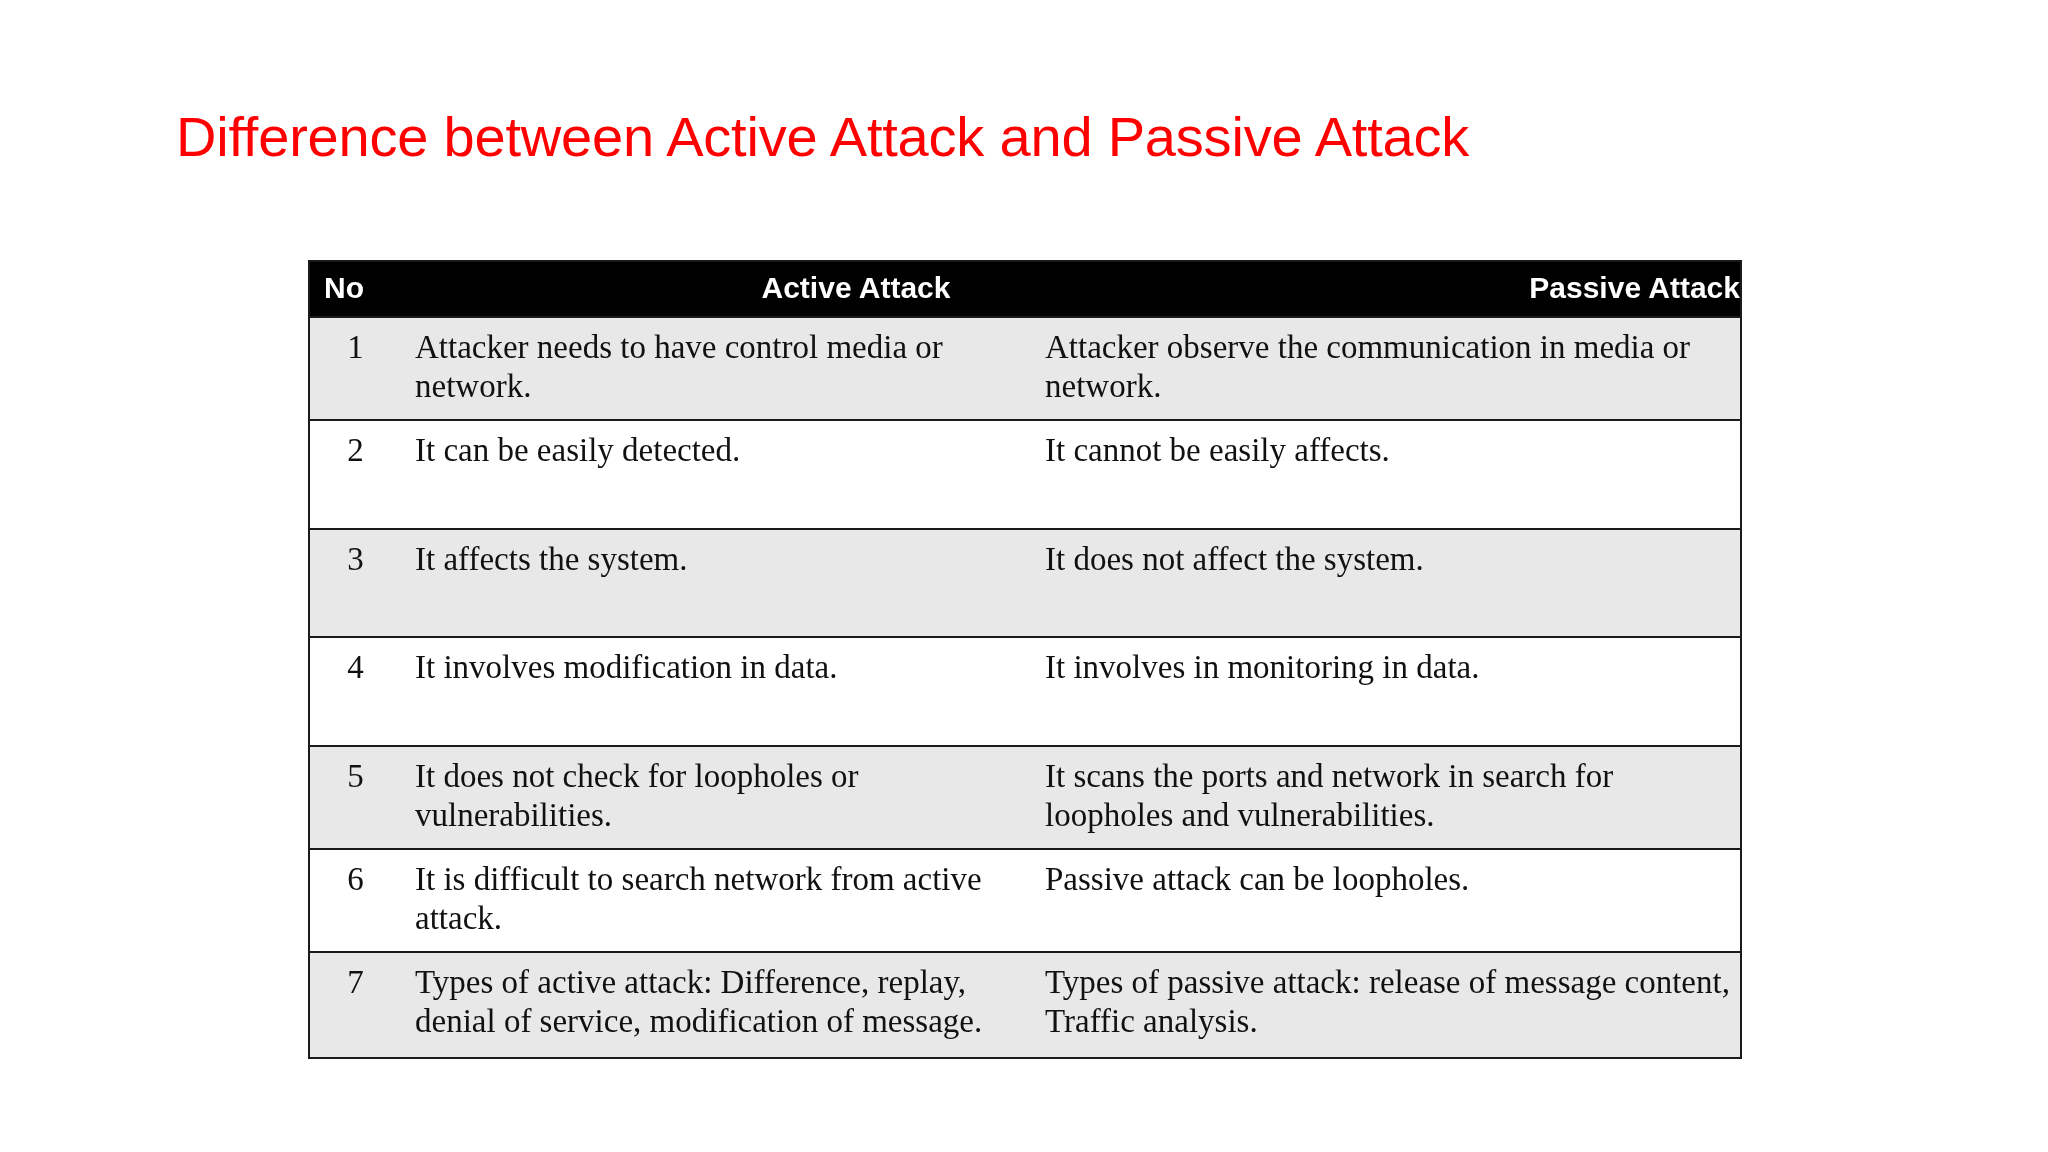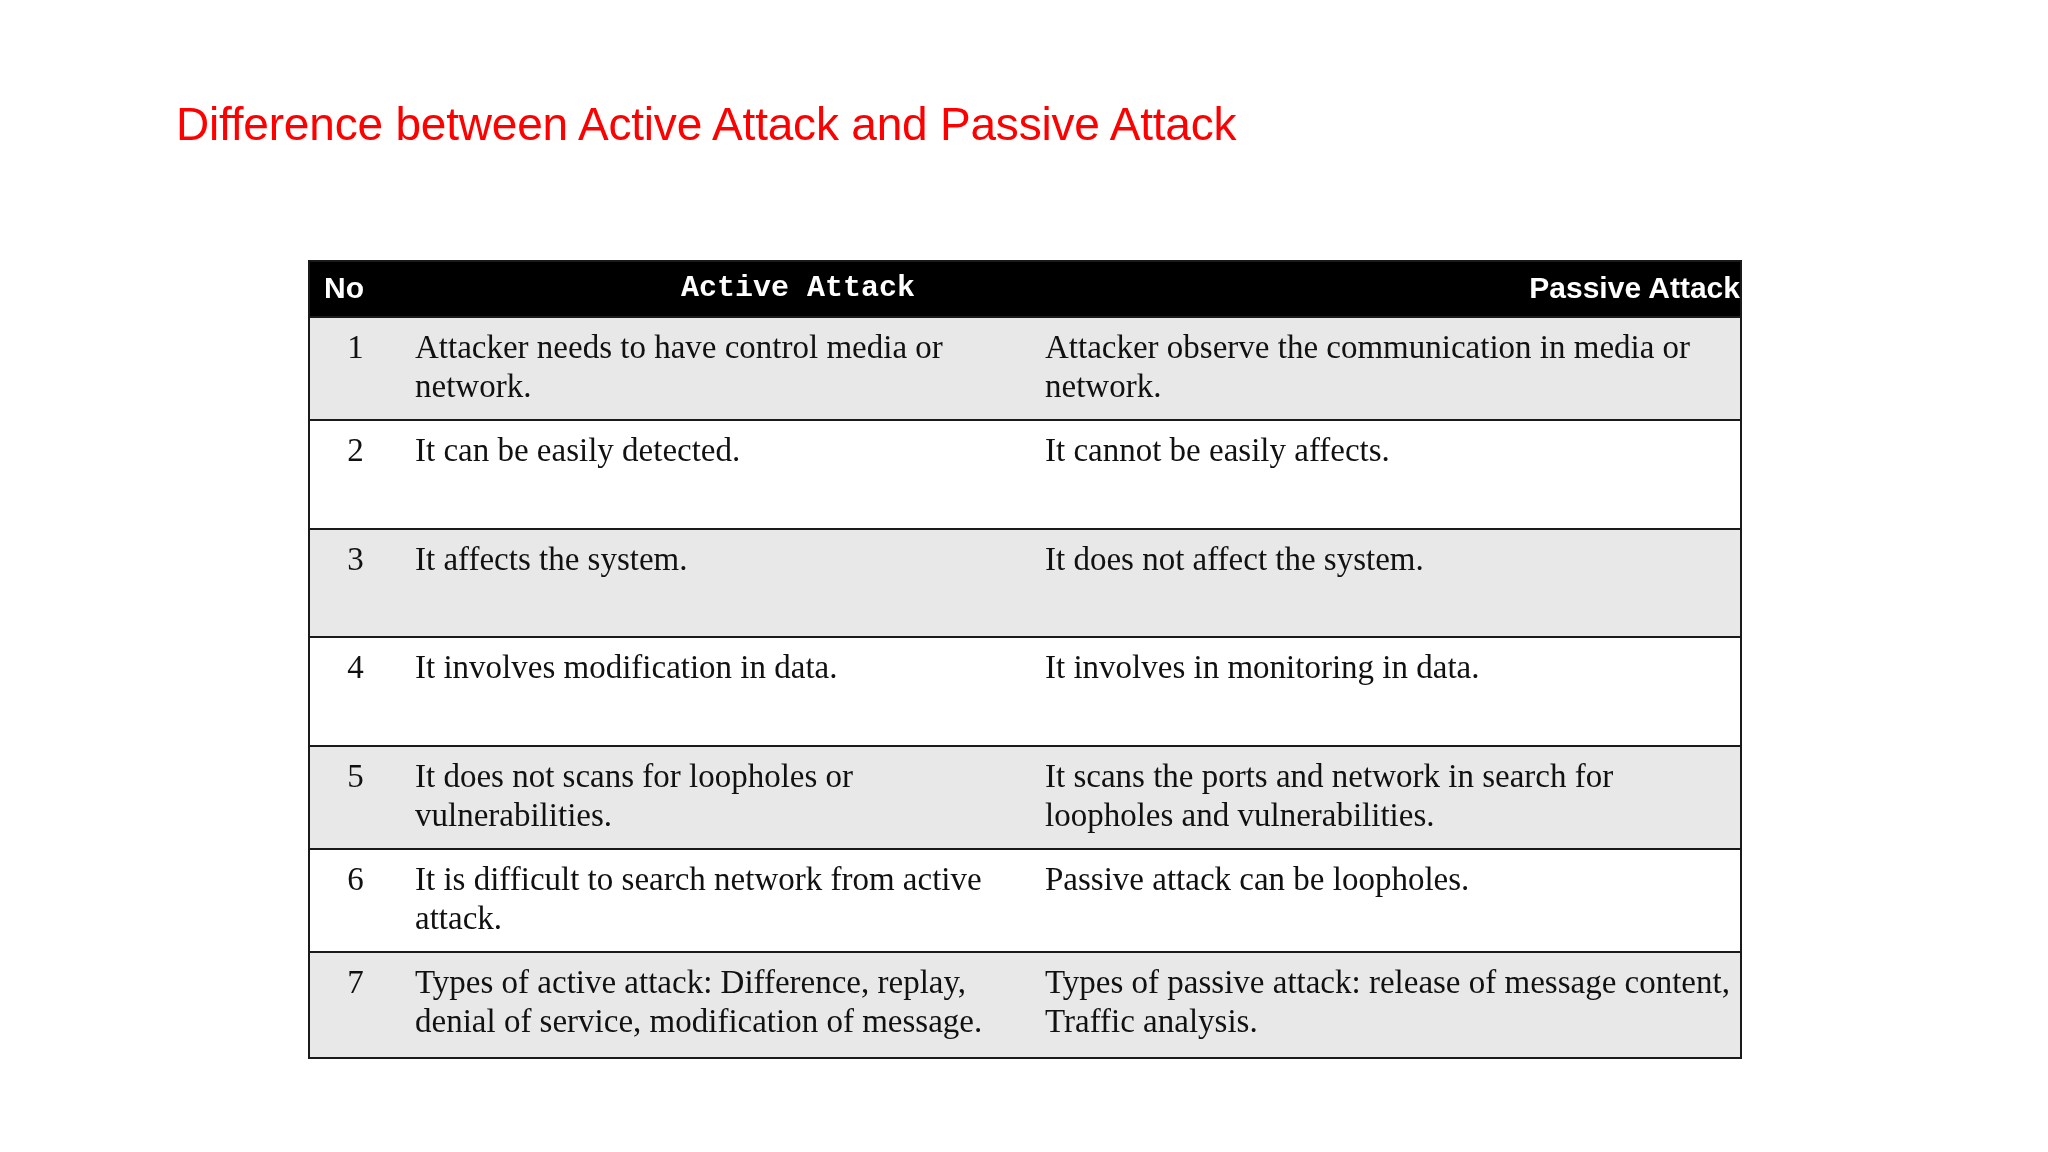--- a/index.html
+++ b/index.html
@@ -15,21 +15,21 @@
     font-family: "Liberation Sans", sans-serif;
   }
 
   
   .slide-title {
     position: absolute;
     left: 176px;
     top: 68px;
     width: 1700px;
     font-family: "Liberation Sans", sans-serif;
-    font-size: 46px;
+    font-size: 56px;
     font-weight: 400;
     line-height: 1.1;
     color: #FF0000;
     letter-spacing: -0.2px;
     white-space: nowrap;
   }
 
   
   .cmp-table {
     position: absolute;
@@ -54,23 +54,22 @@
     font-weight: bold;
     padding: 9px 0 11px 0;
     border: none;
     vertical-align: middle;
   }
   .cmp-table thead th.h-no {
     text-align: left;
     padding-left: 14px;
   }
   .cmp-table thead th.h-active {
-    text-align: left;
+    text-align: center;
     padding-left: 280px;
-    font-family: Liberation Mono, monospace;
   }
   .cmp-table thead th.h-pass {
     text-align: right;
     padding-left: 240px;
   }
 
   .cmp-table tbody td {
     font-family: "Liberation Serif", serif;
     font-size: 33px;
     line-height: 1.17;
@@ -137,21 +136,21 @@
       <td class="c-active">It affects the system.</td>
       <td class="c-pass">It does not affect the system.</td>
     </tr>
     <tr class="plain h-extra">
       <td class="c-no">4</td>
       <td class="c-active">It involves modification in data.</td>
       <td class="c-pass">It involves in monitoring in data.</td>
     </tr>
     <tr class="shade h-tall">
       <td class="c-no">5</td>
-      <td class="c-active">It does not scans for loopholes or vulnerabilities.</td>
+      <td class="c-active">It does not check for loopholes or vulnerabilities.</td>
       <td class="c-pass">It scans the ports and network in search for loopholes and vulnerabilities.</td>
     </tr>
     <tr class="plain h-tall">
       <td class="c-no">6</td>
       <td class="c-active">It is difficult to search network from active attack.</td>
       <td class="c-pass">Passive attack can be loopholes.</td>
     </tr>
     <tr class="shade h-last">
       <td class="c-no">7</td>
       <td class="c-active">Types of active attack: Difference, replay, denial of service, modification of message.</td>

